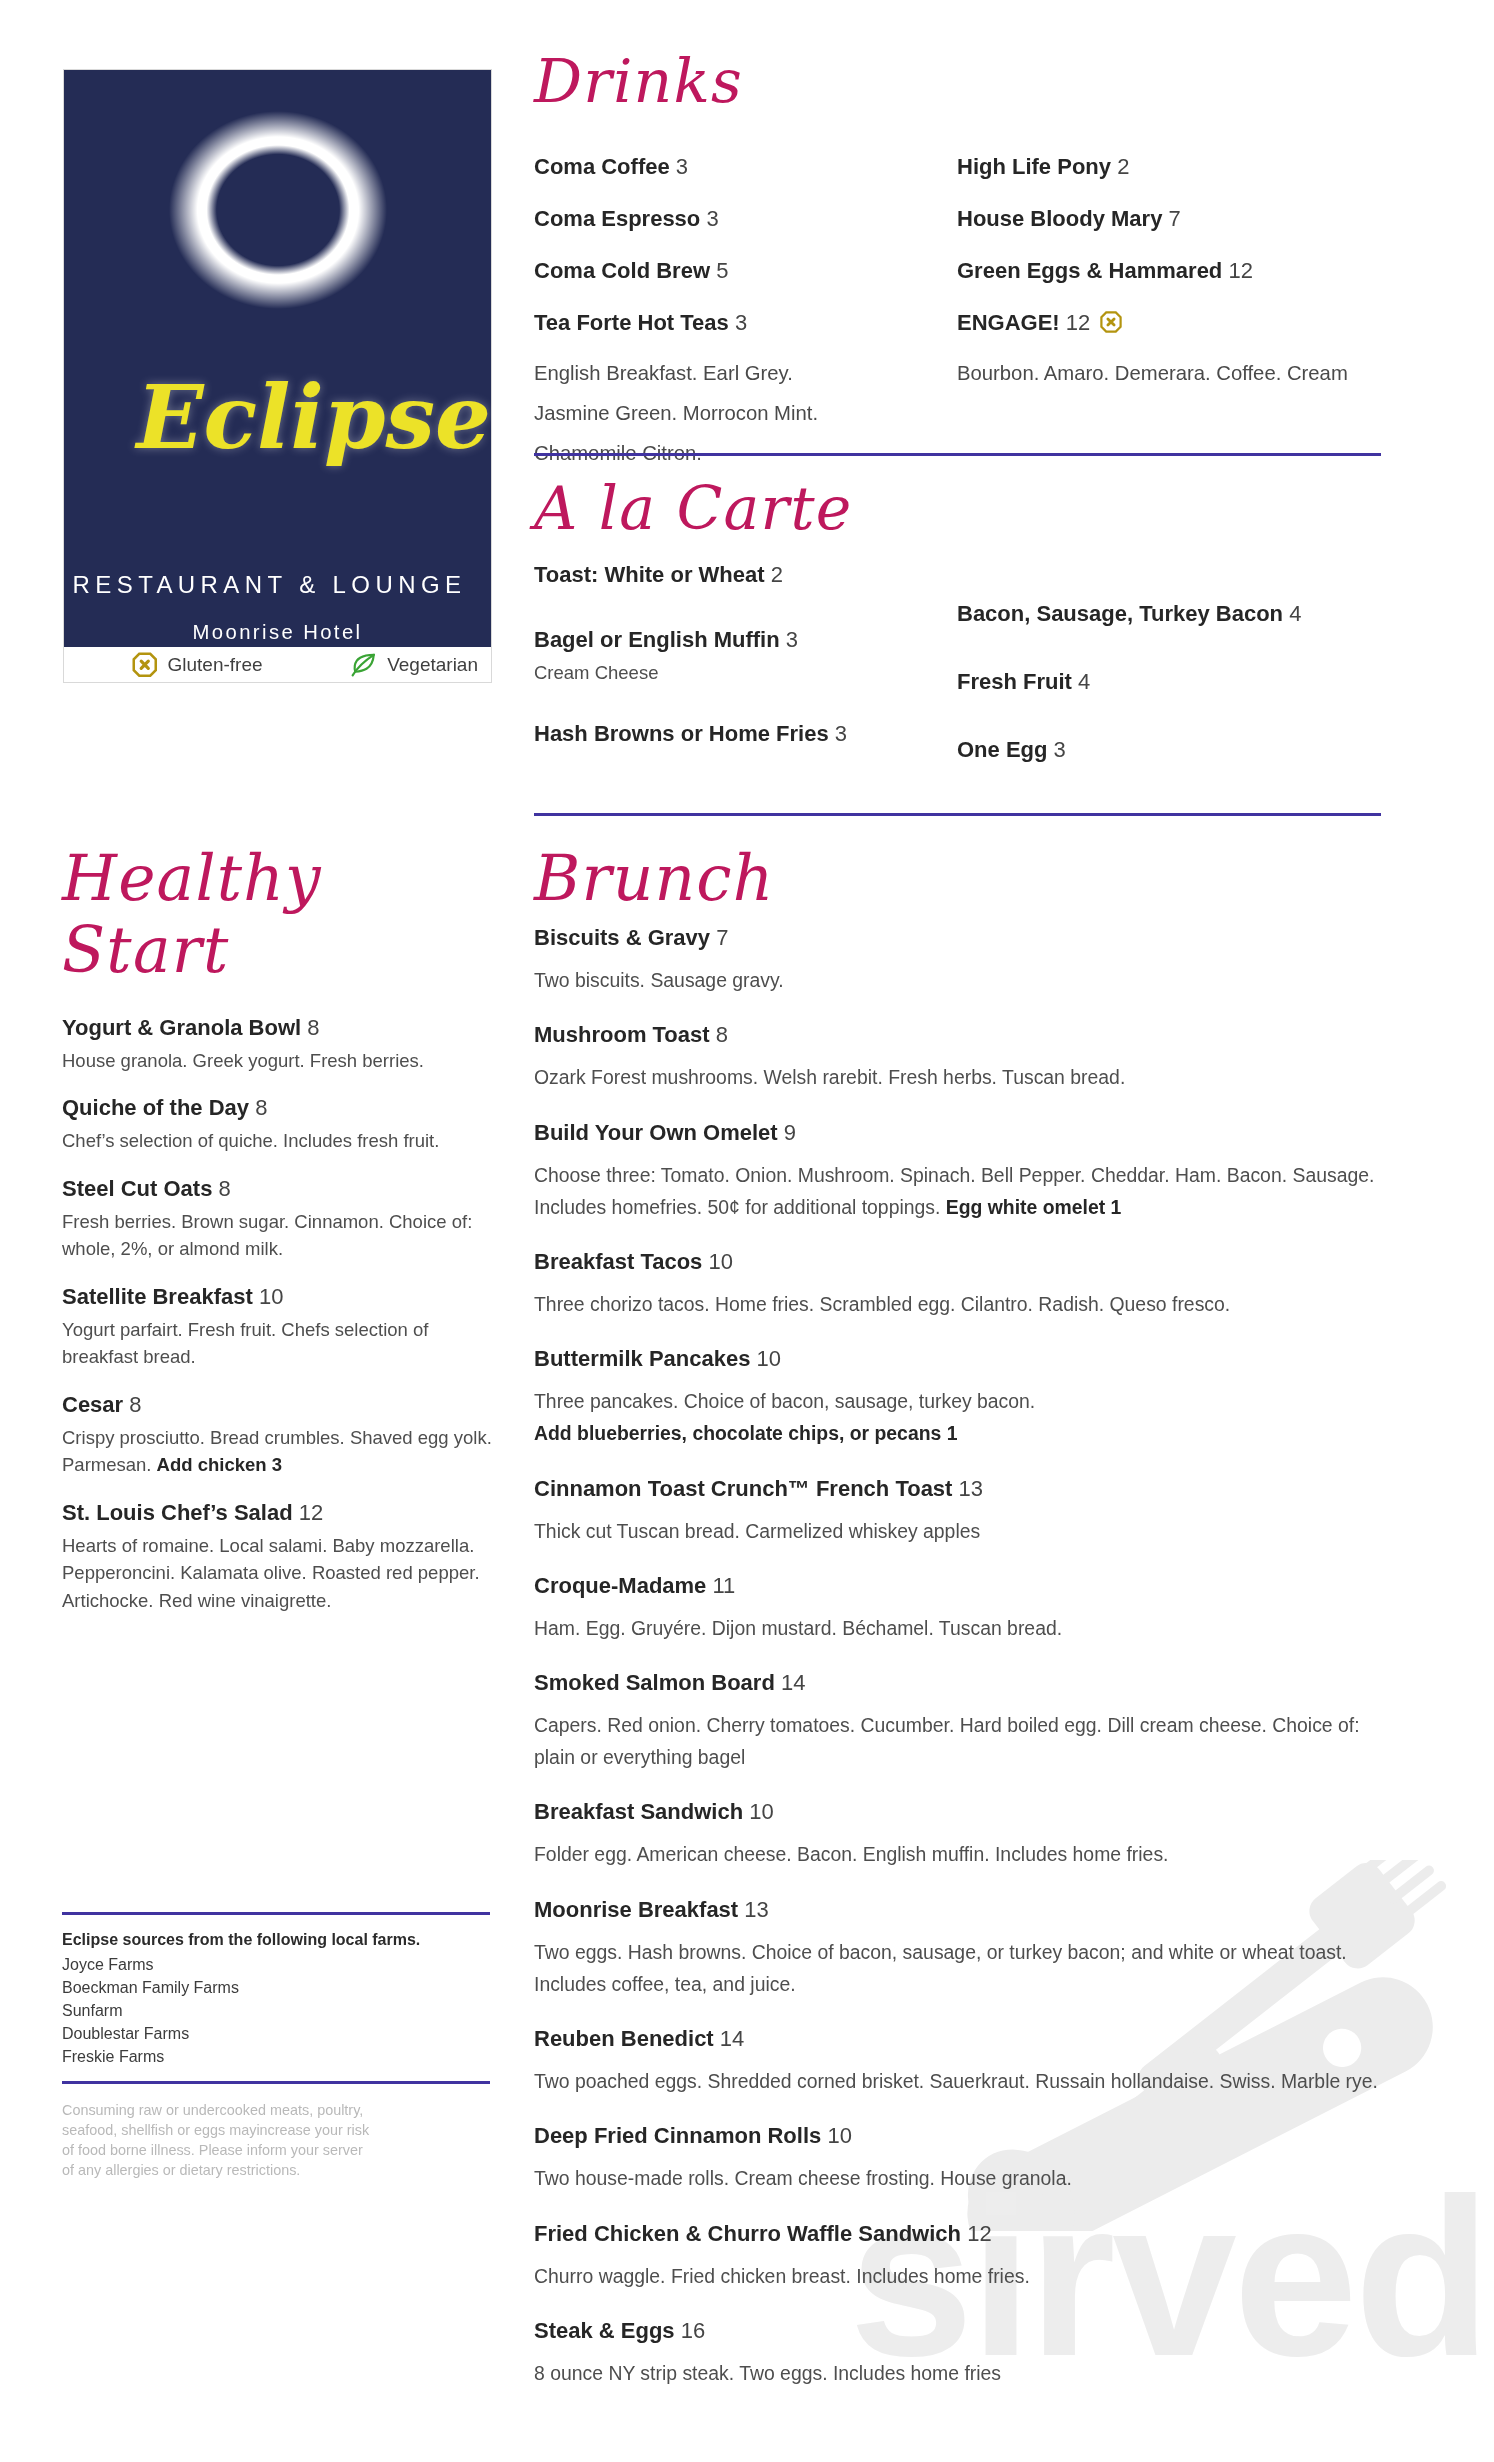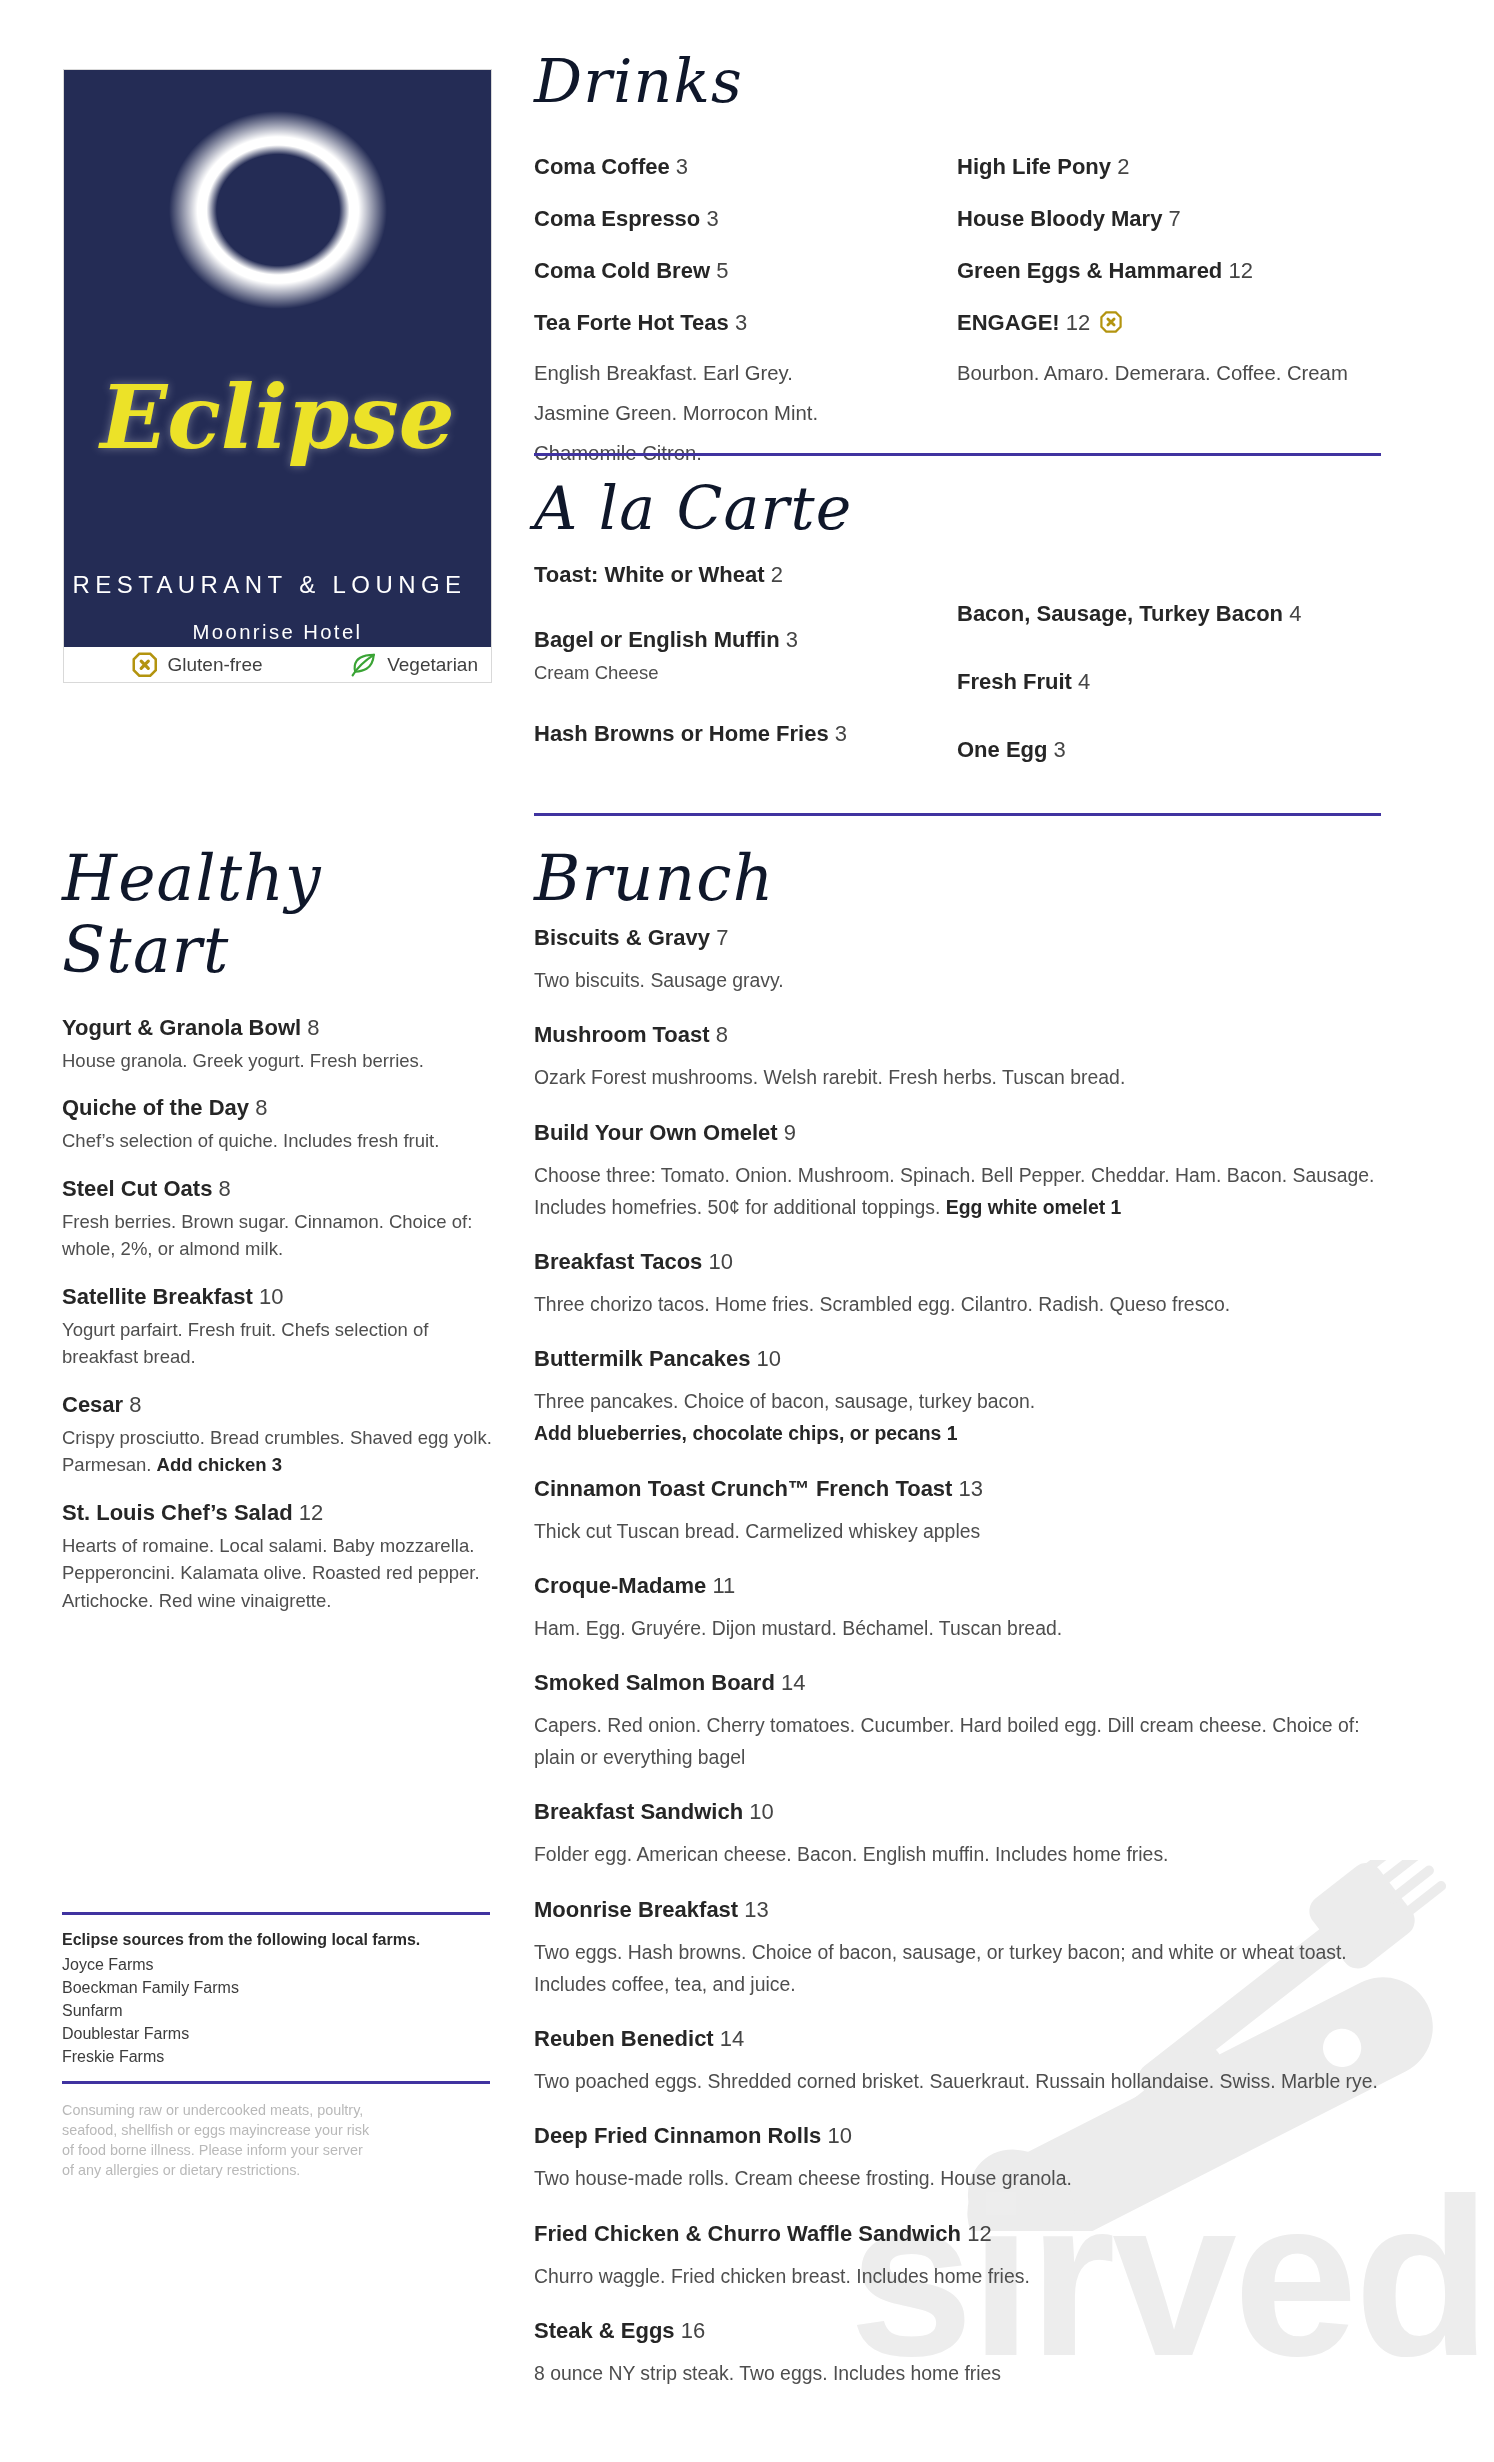--- a/index.html
+++ b/index.html
@@ -9,34 +9,34 @@
   .wm{position:absolute;z-index:0;}
   .wm-knife{left:921px;top:1860px;width:586px;height:371px;}
   .wm-text{left:849px;top:2165px;font-size:224px;font-weight:bold;color:#ededed;
            letter-spacing:-3.6px;line-height:1;white-space:nowrap;}
   
   .card{position:absolute;left:63px;top:69px;width:429px;height:614px;z-index:1;
         border:1.2px solid #d9d9d9;box-sizing:border-box;background:#fff;}
   .card-navy{position:relative;height:577px;background:#242c55;overflow:hidden;}
   .ring{position:absolute;left:50%;top:37px;transform:translateX(-50%);width:227px;height:206px;
         background:radial-gradient(closest-side,#242c55 0%,#242c55 54%,#ffffff 63%,#ffffff 71%,rgba(255,255,255,0) 96%);}
-  .brand-script{position:absolute;left:0;right:0;top:299px;text-align:center;
+  .brand-script{position:absolute;left:0;right:0;top:299px;text-align:right;
         font-family:"DejaVu Serif",serif;font-style:italic;font-weight:bold;font-size:88px;line-height:1.1;
         color:#ece228;text-shadow:0 0 9.6px rgba(255,255,255,.35);}
   .brand-type{position:absolute;left:0;right:16px;top:501px;text-align:center;color:#ffffff;
         font-size:24px;letter-spacing:5.4px;font-weight:normal;}
   .brand-hotel{position:absolute;left:0;right:0;top:551px;text-align:center;color:#ffffff;
         font-size:20.3px;letter-spacing:2.4px;}
   .legend{height:35px;display:flex;align-items:center;justify-content:space-between;
         padding:0 13px 0 67px;background:#fff;}
   .lg{display:flex;align-items:center;gap:9px;}
   .lg-t{font-size:19px;color:#3f3f3f;}
   .lg svg{display:block;}
   
-  .script{font-family:"DejaVu Serif",serif;font-style:italic;color:#0f172a;font-weight:normal;
+  .script{font-family:"DejaVu Serif",serif;font-style:italic;color:#be185d;font-weight:normal;
           letter-spacing:1.2px;line-height:1.15;margin:0;}
   .mi-n{font-weight:bold;color:#262626;}
   .mi-p{font-weight:normal;color:#454545;}
   .mi-d{color:#4e4e4e;}
   .mi-b{font-weight:bold;color:#262626;}
   .hr{background:#4033a0;height:3px;}
   .gf-inline svg{vertical-align:-3.6px;margin-left:8.4px;}
   
   .mid{position:absolute;left:534px;top:0;width:847px;height:837px;z-index:1;}
   .h-drinks{position:absolute;top:47px;left:0;font-size:60px;}

